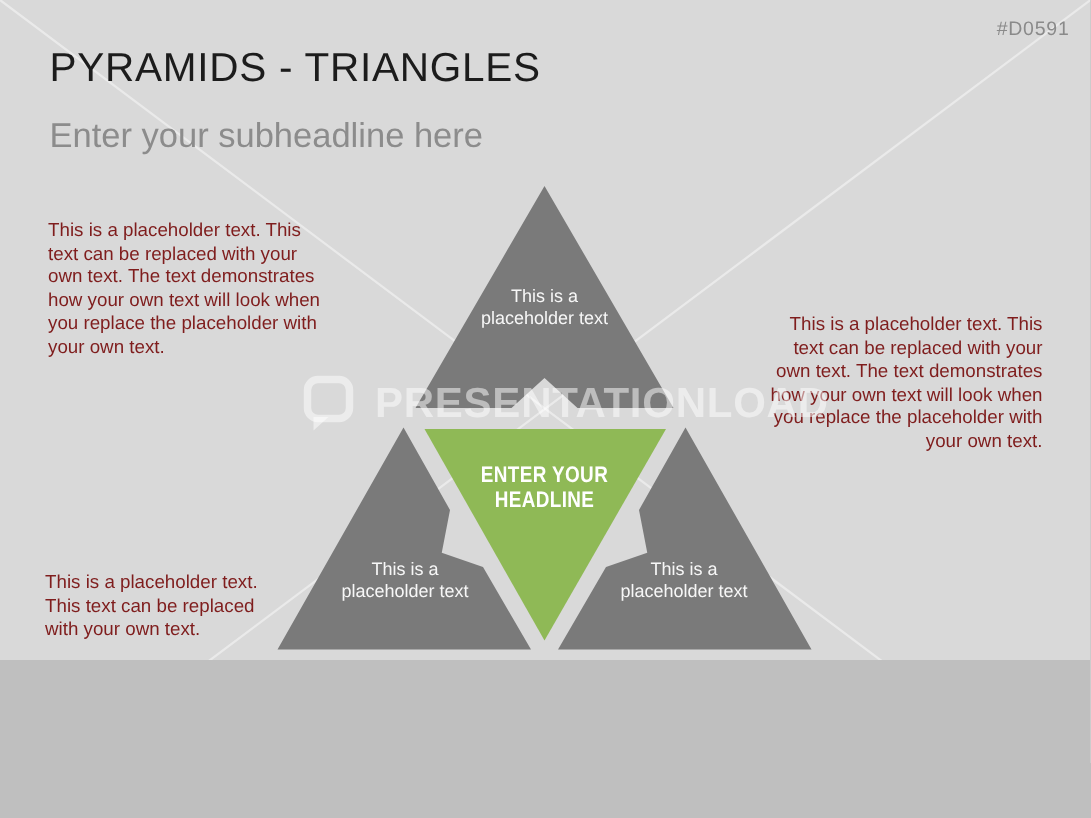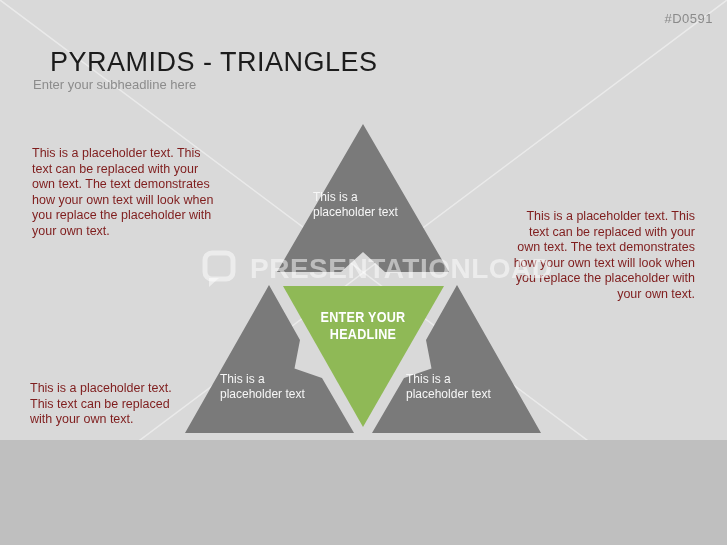--- a/index.html
+++ b/index.html
@@ -17,36 +17,36 @@
     position:absolute;top:11px;right:14px;
     font-size:13px;color:#8a8a8a;letter-spacing:0.5px;
   }
   .title{
     position:absolute;left:33px;top:30px;
     font-size:27px;color:#1c1c1c;font-weight:400;letter-spacing:0.5px;
     white-space:nowrap;
   }
   .subheadline{
     position:absolute;left:33px;top:77px;
-    font-size:13px;color:#8c8c8c;font-weight:400;
+    font-size:23px;color:#8c8c8c;font-weight:400;
   }
 
   
   .tblock{
     position:absolute;
     font-size:12.5px;line-height:15.6px;color:#7f1d1d;
   }
   .tblock.left{left:32px;top:146px;width:192px;text-align:left;}
   .tblock.right{right:32px;top:209px;width:184px;text-align:right;}
   .tblock.bottomleft{left:30px;top:381px;width:158px;text-align:left;}
 
   
   .tri-label{
     position:absolute;
-    color:#f7f7f7;font-size:12px;line-height:15px;
+    color:#f7f7f7;font-size:12px;line-height:15px;text-align:center;
   }
   .tri-label.top{left:313px;top:190px;width:100px;}
   .tri-label.bl{left:220px;top:372px;width:100px;}
   .tri-label.br{left:406px;top:372px;width:100px;}
 
   .headline{
     position:absolute;left:303px;top:309px;width:120px;
     color:#ffffff;font-size:15px;line-height:16.5px;font-weight:bold;
     text-align:center;text-transform:uppercase;
     transform:scaleX(0.84);transform-origin:50% 50%;
@@ -80,21 +80,21 @@
     <polygon points="363,124 449,272 385,272 363,252 341,272 277,272" fill="#7a7a7a"></polygon>
 
     <polygon points="269,285 300,340 294.5,368.5 322,378 354,433 185,433" fill="#7a7a7a"></polygon>
 
     <polygon points="457,285 426,340 431.5,368.5 404,378 372,433 541,433" fill="#7a7a7a"></polygon>
 
     <polygon points="283,286 444,286 363,427" fill="#8fb956"></polygon>
   </svg>
 
   <div class="doc-id">#D0591</div>
-  <h1 class="title" style="margin:17px;">PYRAMIDS - TRIANGLES</h1>
+  <h1 class="title" style="margin:0;">PYRAMIDS - TRIANGLES</h1>
   <div class="subheadline">Enter your subheadline here</div>
 
   <div class="tblock left">This is a placeholder text. This text can be replaced with your own text. The text demonstrates how your own text will look when you replace the placeholder with your own text.</div>
   <div class="tblock right">This is a placeholder text. This text can be replaced with your own text. The text demonstrates how your own text will look when you replace the placeholder with your own text.</div>
   <div class="tblock bottomleft">This is a placeholder text. This text can be replaced with your own text.</div>
 
   <div class="tri-label top">This is a placeholder text</div>
   <div class="tri-label bl">This is a placeholder text</div>
   <div class="tri-label br">This is a placeholder text</div>
   <div class="headline">ENTER YOUR HEADLINE</div>

